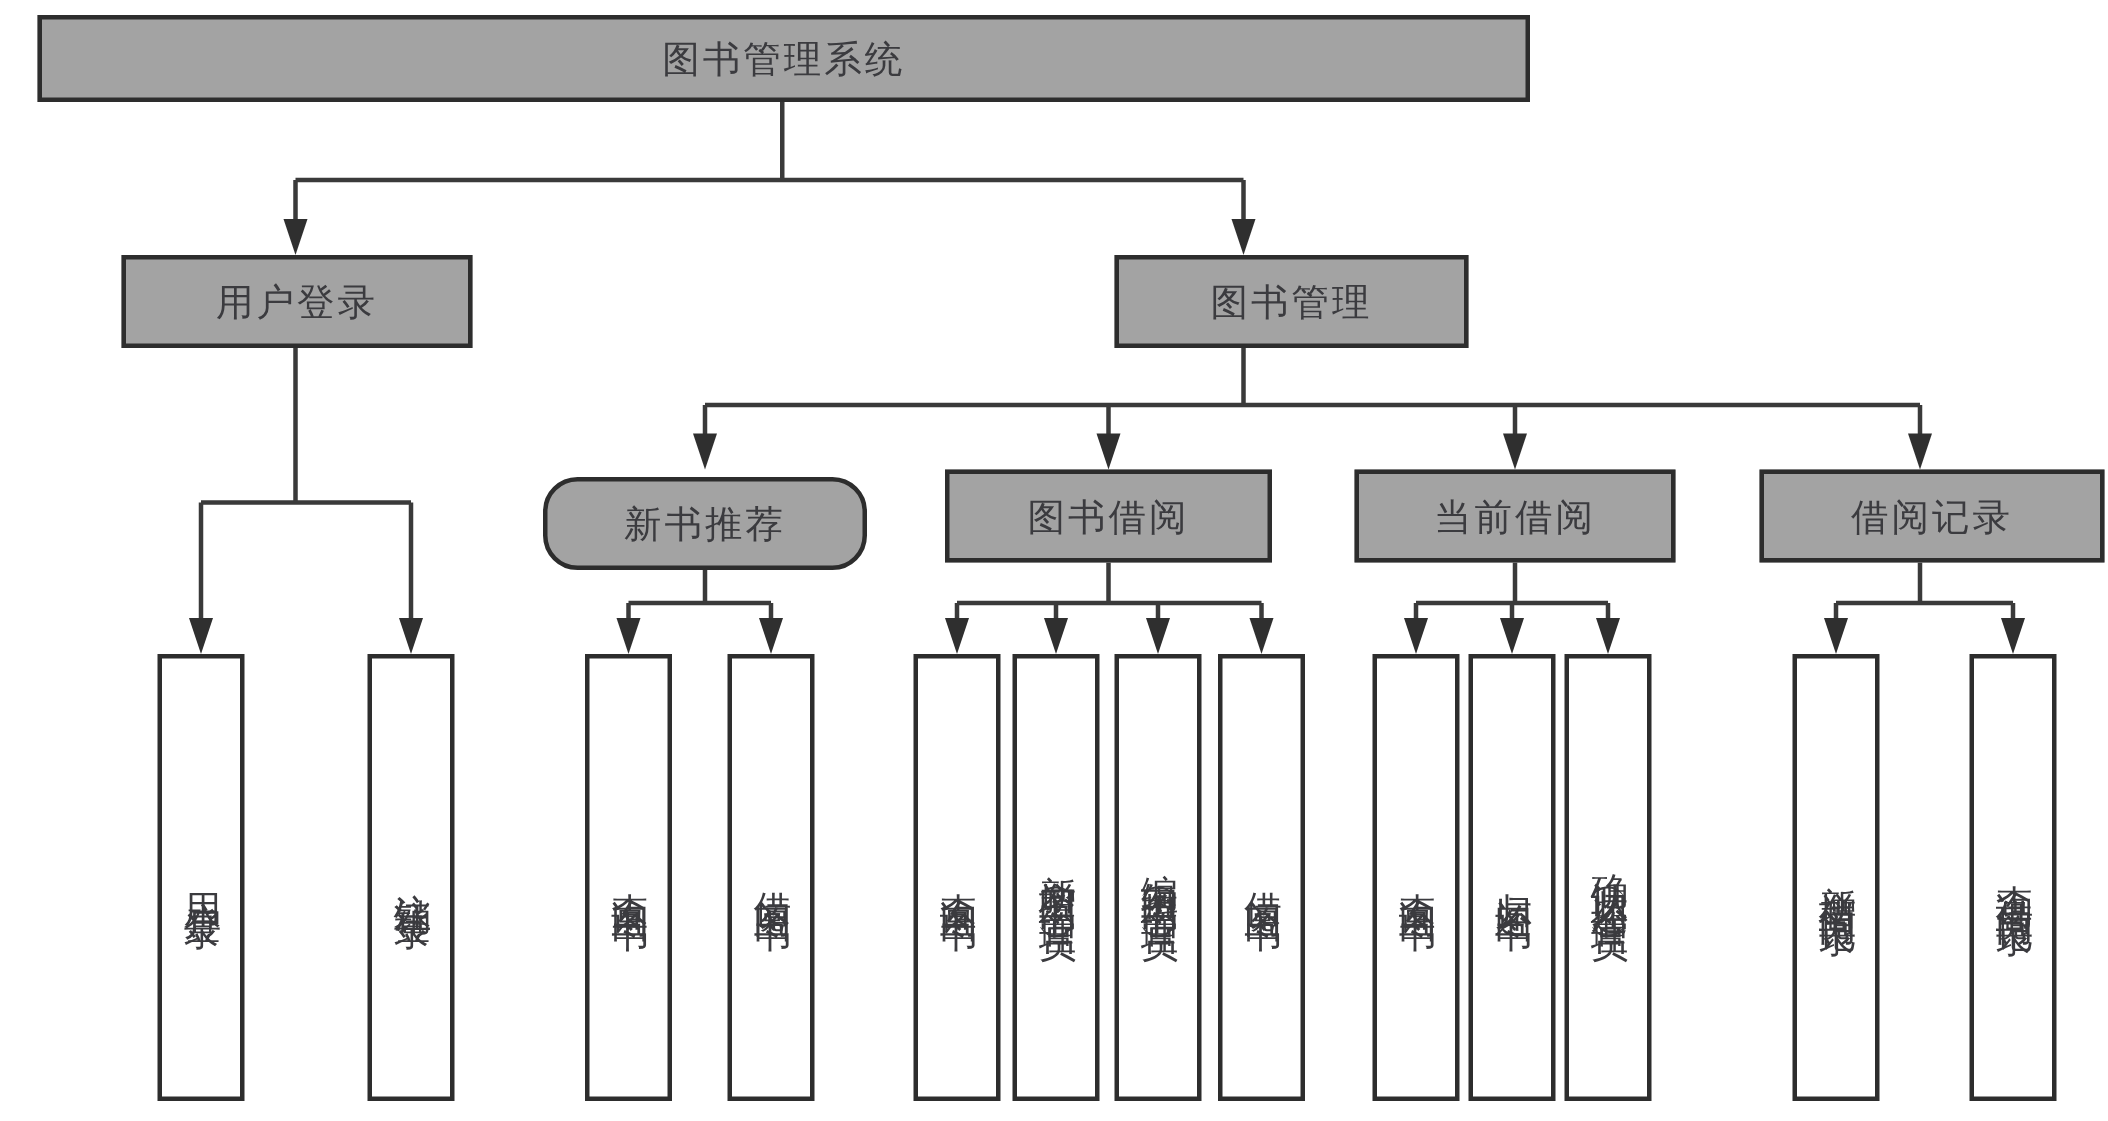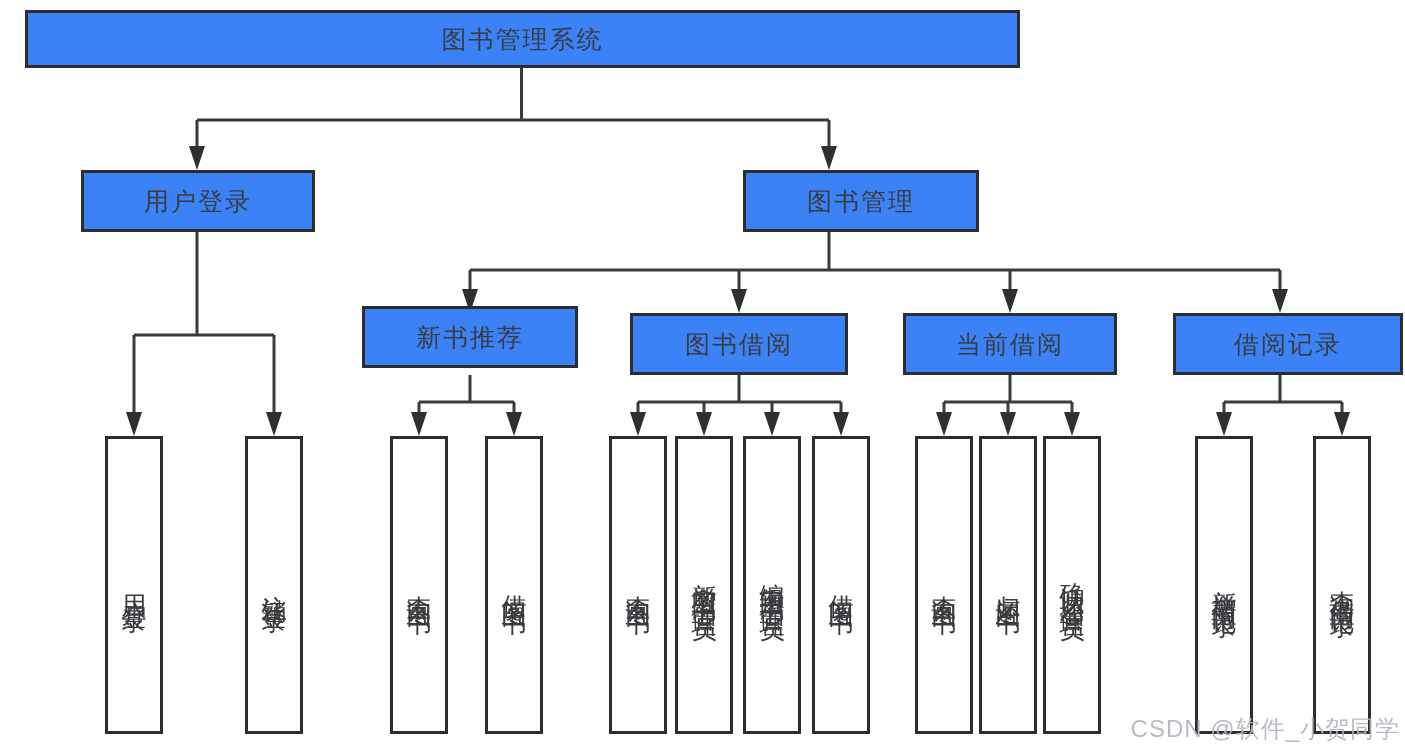--- a/index.html
+++ b/index.html
@@ -16,32 +16,32 @@
   }
   svg.wires {
     position: absolute; left: 0; top: 0;
     width: 1405px; height: 747px;
     z-index: 1;
   }
   
   .hbox {
     position: absolute;
     height: 62px;
-    background: #3b82f6;
+    background: #a3a3a3;
     border: 3px solid #2d2d2d;
     display: flex; align-items: center; justify-content: center;
     font-size: 25px;
     letter-spacing: 2px;
     color: #3b3b3f;
     z-index: 2;
   }
   .b-root    { left: 25px;   top: 10px;  width: 995px; height: 58px; }
   .b-login   { left: 81px;   top: 170px; width: 234px; }
   .b-mgmt    { left: 711px;  top: 170px; width: 236px; margin-left: 32px; }
-  .b-newbook { left: 362px;  top: 306px; width: 216px; }
+  .b-newbook { left: 362px;  top: 318px; width: 216px; border-radius: 23px; }
   .b-borrow  { left: 630px;  top: 313px; width: 218px; }
   .b-current { left: 903px;  top: 313px; width: 214px; }
   .b-records { left: 1173px; top: 313px; width: 230px; }
   
   .leaf {
     position: absolute;
     top: 436px;
     width: 58px; height: 298px;
     background: #ffffff;
     border: 3px solid #2d2d2d;
@@ -192,15 +192,14 @@
     <span>确认归还（管理员）</span>
   </div>
 
   <div class="leaf lf-re1">
     <span>新增借阅记录</span>
   </div>
   <div class="leaf lf-re2">
     <span>查询借阅记录</span>
   </div>
 
-  <div class="watermark">CSDN @软件_小贺同学</div>
 
 </div>
 
 </body></html>

